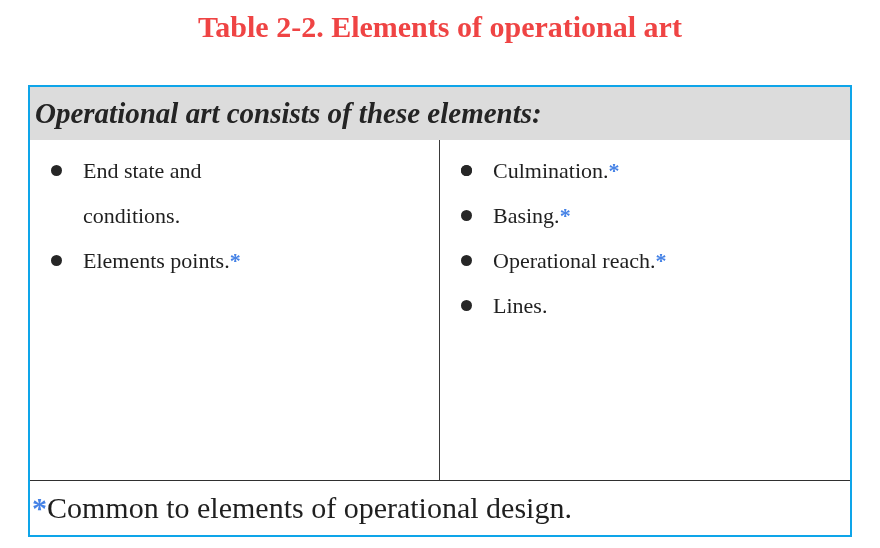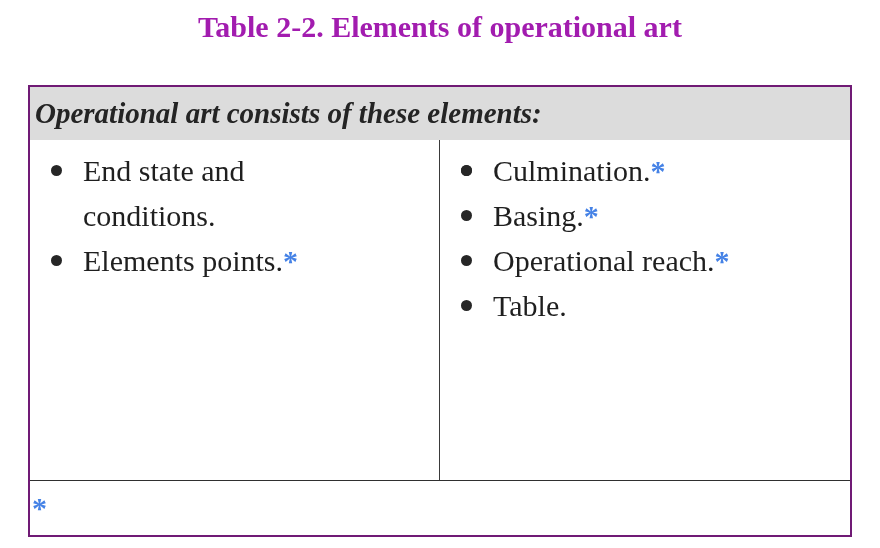--- a/index.html
+++ b/index.html
@@ -7,27 +7,27 @@
     width:880px; height:548px;
     background:#ffffff;
     font-family:"Liberation Serif", serif;
     color:#1f1f1f;
     position:relative;
     overflow:hidden;
   }
   .caption {
     position:absolute; top:10px; left:0; width:880px;
     text-align:center;
-    font-size:30px; font-weight:bold; color:#a21caf;
+    font-size:30px; font-weight:bold; color:#ef4444;
   }
   .table {
     position:absolute; left:28px; top:85px;
     width:824px; height:452px;
     box-sizing:border-box;
-    border:2px solid #701a75;
+    border:2px solid #0ea5e9;
     background:#ffffff;
   }
   .header-row {
     box-sizing:border-box;
     height:53px;
     background:#dcdcdc;
     display:flex; align-items:center;
     padding-left:5px;
     font-size:29px; font-weight:bold; font-style:italic;
     color:#242424;
@@ -35,21 +35,21 @@
   .body-row {
     display:flex;
     height:340px;
   }
   .col { box-sizing:border-box; }
   .col-left  { width:410px; border-right:1px solid #3a3a3a; }
   .col-right { flex:1; }
   ul.bullets {
     list-style:none;
     margin:8px 0 0 0; padding:0;
-    font-size:30px; line-height:45px;
+    font-size:22px; line-height:45px;
   }
   ul.bullets li {
     position:relative;
     padding-left:53px;
   }
   .bullet {
     position:absolute; left:21px; top:17px;
     width:11px; height:11px; border-radius:50%;
     background:#262626;
   }
@@ -104,24 +104,25 @@
         <li>
           <span class="bullet"></span>
           <span class="item-text">Basing.</span><span class="star">*</span>
         </li>
         <li>
           <span class="bullet"></span>
           <span class="item-text">Operational reach.</span><span class="star">*</span>
         </li>
         <li>
           <span class="bullet"></span>
-          <span class="item-text">Table.</span><span class="star"></span>
+          <span class="item-text">Lines.</span><span class="star"></span>
         </li>
       </ul>
     </div>
 
   </div>
 
   <div class="footer-row">
     <span class="star">*</span>
+      <span>Common to elements of operational design.</span>
   </div>
 
 </div>
 
 </body></html>

